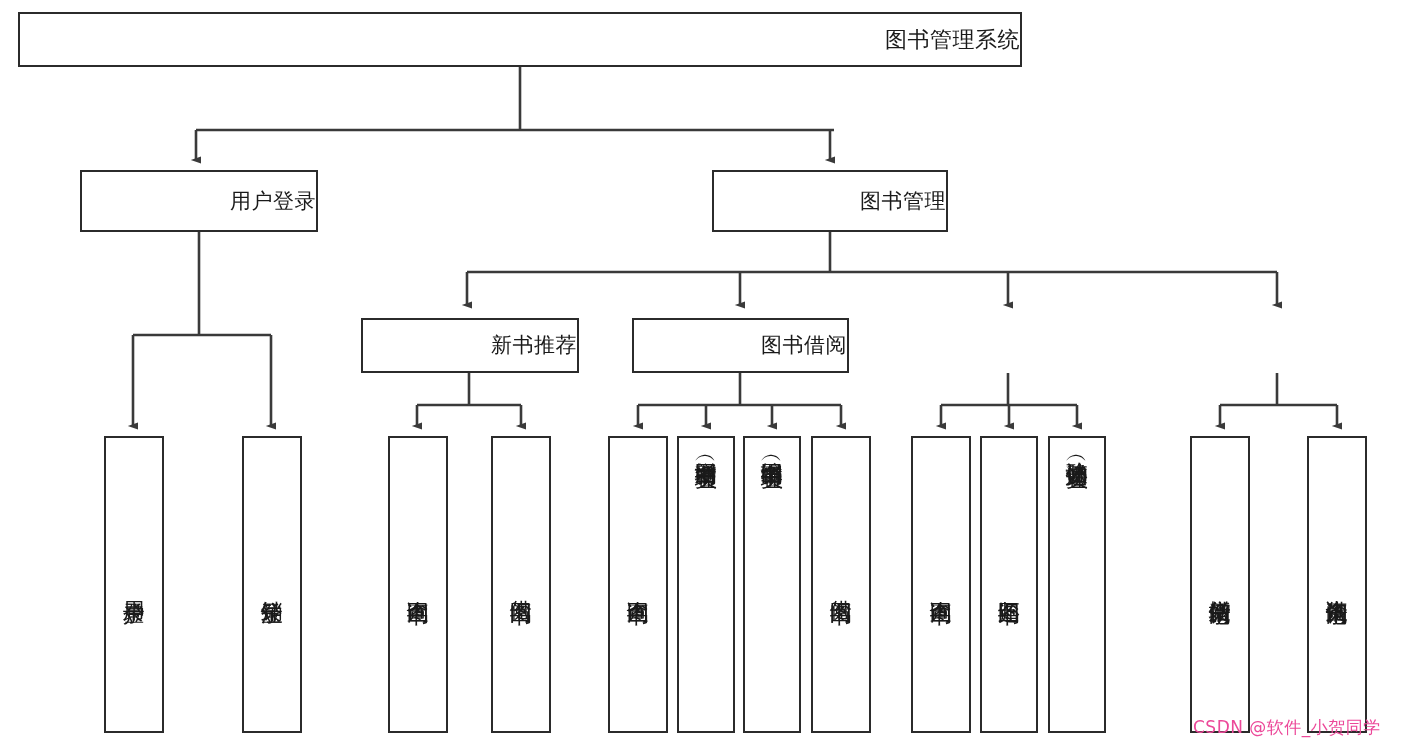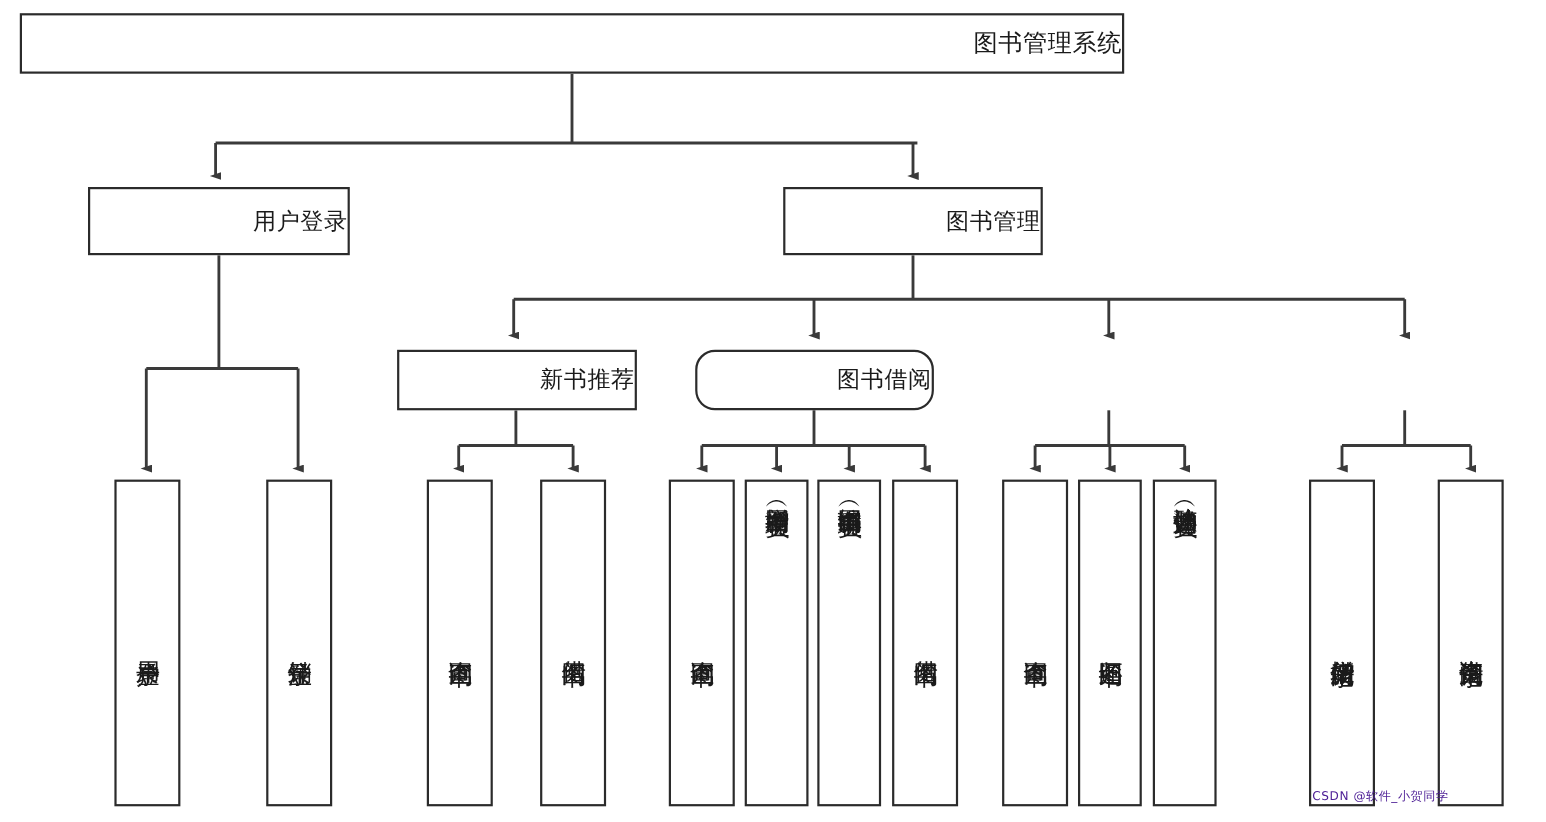--- a/index.html
+++ b/index.html
@@ -65,22 +65,22 @@
     text-align: left;
   }
   .v-node.v-center {
     align-items: center;
     padding-top: 0;
   }
   .watermark {
     position: absolute;
     left: 1193px;
     top: 716px;
-    font-size: 11px;
-    color: #4c1d95;
+    font-size: 17px;
+    color: #ec4899;
     white-space: nowrap;
     letter-spacing: 0.5px;
     pointer-events: none;
   }
 </style>
 </head>
 <body>
 
 <div id="diagram-root">
 
@@ -141,21 +141,21 @@
   <div class="node-box h-node" style="left:80px; top:170px; width:238px; height:62px;">
     <span class="node-label">用户登录</span>
   </div>
   <div class="node-box h-node" style="left:712px; top:170px; width:236px; height:62px;">
     <span class="node-label">图书管理</span>
   </div>
 
   <div class="node-box h-node" style="left:361px; top:318px; width:218px; height:55px;">
     <span class="node-label">新书推荐</span>
   </div>
-  <div class="node-box h-node" style="left:632px; top:318px; width:217px; height:55px;border-radius:18px;">
+  <div class="node-box h-node" style="left:632px; top:318px; width:217px; height:55px;">
     <span class="node-label">图书借阅</span>
   </div>
 
   <div class="node-box v-node v-center" style="left:104px; top:436px; width:60px; height:297px;">
     <span class="node-label">用户登录</span>
   </div>
   <div class="node-box v-node v-center" style="left:242px; top:436px; width:60px; height:297px;">
     <span class="node-label">注销登录</span>
   </div>
 

